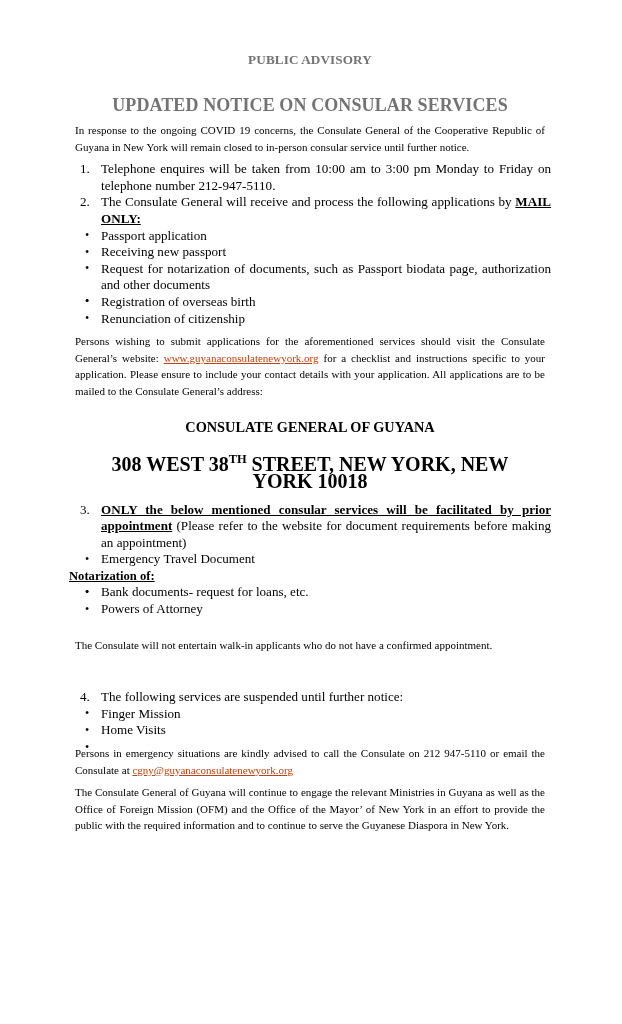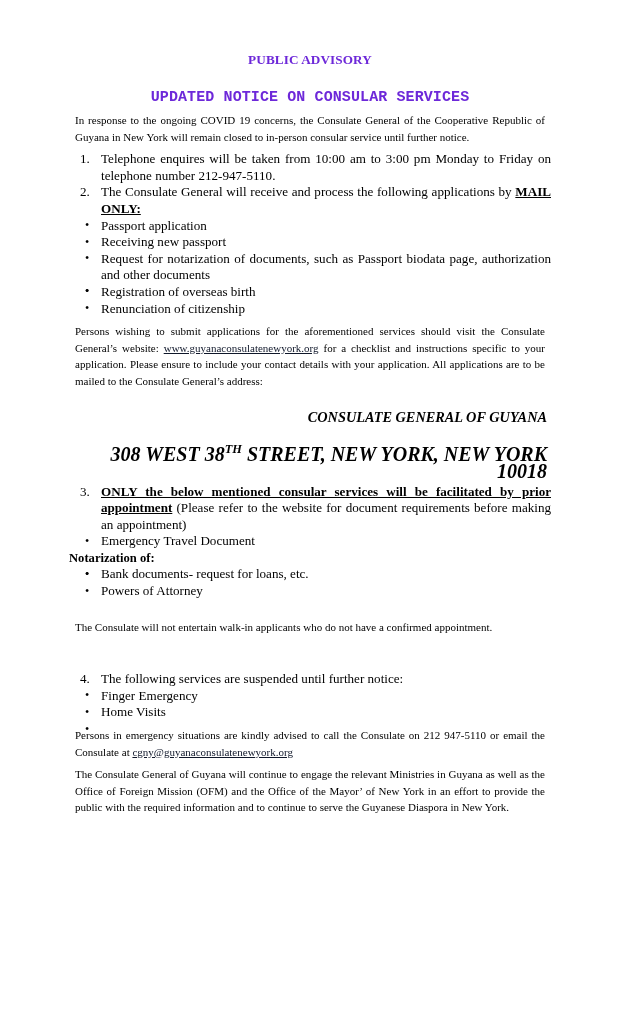--- a/index.html
+++ b/index.html
@@ -17,29 +17,29 @@
   }
   .page {
     position: relative;
     width: 622px;
     height: 1024px;
     background: #ffffff;
     box-sizing: border-box;
     padding: 52px 71px 0 69px;
   }
   .heading-red {
-    color: #6d28d9;
+    color: #737373;
     font-weight: bold;
     text-align: center;
     font-size: 13.2px;
     letter-spacing: 0.1px;
     margin: 0;
   }
   .h-advisory { margin-bottom: 0; padding-bottom: 0; }
-  .h-notice { margin-top: 21px; font-size: 15px; font-family: Liberation Mono, monospace; }
+  .h-notice { margin-top: 27px; font-size: 18px; }
 
   p.body {
     font-size: 11px;
     line-height: 16.6px;
     text-align: justify;
     margin: 6px;
     -webkit-hyphens: none;
     hyphens: none;
   }
   .para-intro { margin-top: 21px; }
@@ -85,44 +85,44 @@
     top: -0.5px;
     font-size: 12px;
     line-height: 16.6px;
   }
   ul.bullets > li.justify { text-align: justify; }
   ul.bullets > li.small { font-size: 11.6px; line-height: 15.4px; }
 
   .para-spaced { margin-top: 13px; }
 
   .center-bold {
-    text-align: right;
+    text-align: center;
     font-weight: bold;
     font-size: 14.3px;
     line-height: 17px;
-    margin: 4px;
-    font-style: italic;
+    margin: 12px;
   }
   .addr1 { margin-top: 19px; }
   .addr2 { margin-top: 20px; font-size: 20px; }
   .addr2 sup { font-size: 0.62em; vertical-align: super; line-height: 0; }
 
   .bold { font-weight: normal; }
   .bu { font-weight: bold; text-decoration: underline; }
 
   a.link, .link {
-    color: #0f172a;
+    color: #c2410c;
     text-decoration: underline;
   }
 
   .label-notarization {
     font-weight: bold;
     font-size: 12.6px;
     line-height: 16.6px;
     margin: 0;
+    text-decoration: underline;
   }
   .gap-lg { height: 30px; }
   .gap-md { height: 13px; }
 </style>
 </head>
 <body>
 
 <div class="page">
 
   <div class="heading-red h-advisory">PUBLIC ADVISORY</div>
@@ -180,21 +180,21 @@
 
   <div class="gap-lg"></div>
 
   <ol class="numlist">
     <li>
       <span class="num">4.</span><span>The following </span><span class="bold">services are suspended</span><span> until further notice:</span>
     </li>
   </ol>
 
   <ul class="bullets">
-    <li><span class="dot">•</span><span>Finger Emergency</span></li>
+    <li><span class="dot">•</span><span>Finger Mission</span></li>
     <li><span class="dot">•</span><span>Home Visits</span></li>
     <li><span class="dot">•</span></li>
   </ul>
 
   <p class="body para-spaced"><span>Persons in emergency situations are kindly advised to call the Consulate on 212 947-5110 or email the Consulate at </span><a class="link" href="#">cgny@guyanaconsulatenewyork.org</a></p>
 
   <p class="body para-spaced">The Consulate General of Guyana will continue to engage the relevant Ministries in Guyana as well as the Office of Foreign Mission (OFM) and the Office of the  Mayor’ of New York in an effort to provide the public with the required information and to continue to serve the Guyanese Diaspora in New York.</p>
 
 </div>
 

